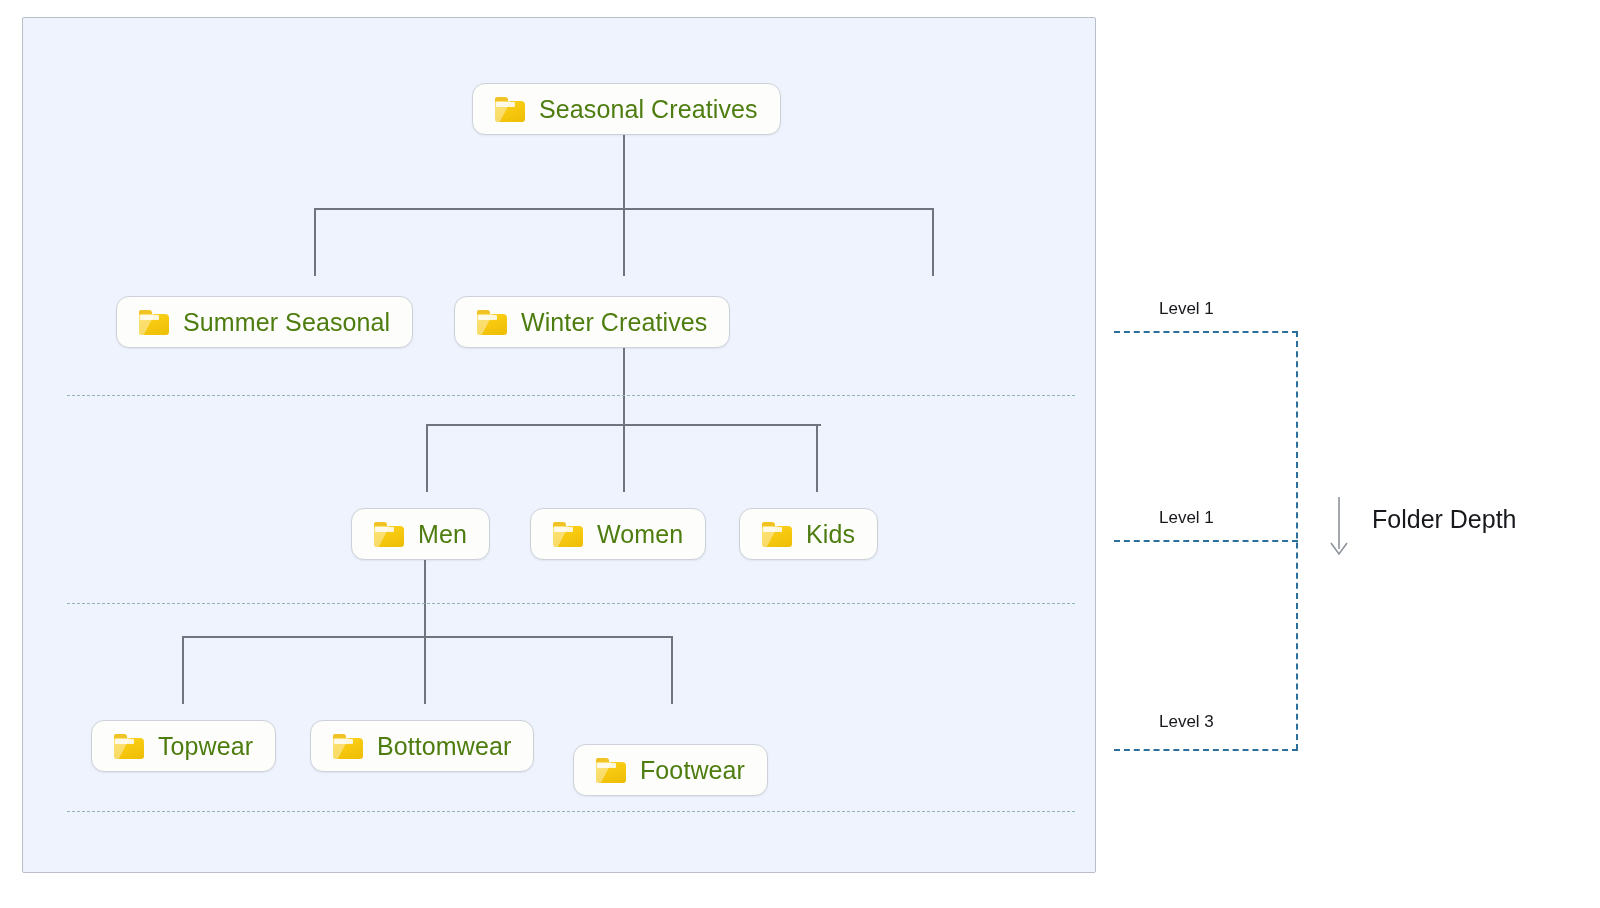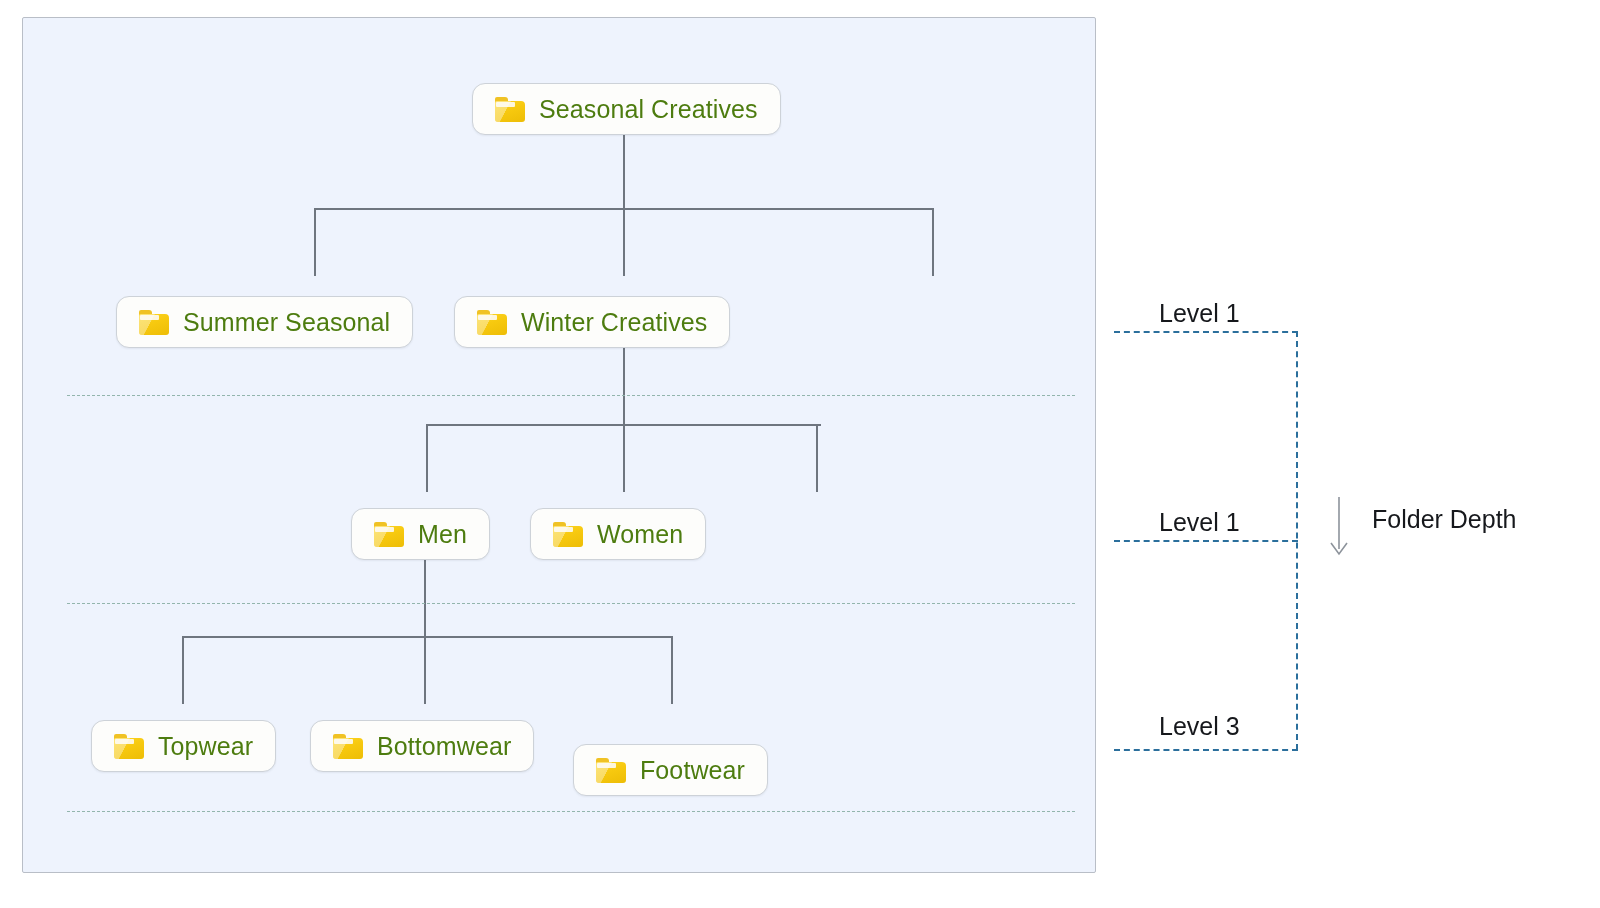--- a/index.html
+++ b/index.html
@@ -97,21 +97,21 @@
     border-top: 2px dashed #2b6f9c;
   }
   .br-v {
     position: absolute;
     left: 1296px; top: 331px;
     width: 0; height: 419px;
     border-left: 2px dashed #2b6f9c;
   }
   .level-label {
     position: absolute;
-    font-size: 25px;
+    font-size: 17px;
     color: #16181c;
     white-space: nowrap;
   }
 
   
   #depth-arrow { position: absolute; left: 1326px; top: 497px; }
   .depth-text {
     position: absolute;
     left: 1372px; top: 505px;
     font-size: 25px;
@@ -192,20 +192,29 @@
     <div class="node" style="left:507px; top:490px;">
       <span class="folder">
         <span class="tab"></span>
           <span class="body"></span>
           <span class="flap"></span>
           <span class="sheen"></span>
       </span>
       <span class="node-label">Women</span>
     </div>
 
+    <div class="node" style="left:716px; top:490px;">
+      <span class="folder">
+        <span class="tab"></span>
+          <span class="body"></span>
+          <span class="flap"></span>
+          <span class="sheen"></span>
+      </span>
+      <span class="node-label">Kids</span>
+    </div>
 
     <div class="node" style="left:68px; top:702px;">
       <span class="folder">
         <span class="tab"></span>
           <span class="body"></span>
           <span class="flap"></span>
           <span class="sheen"></span>
       </span>
       <span class="node-label">Topwear</span>
     </div>

